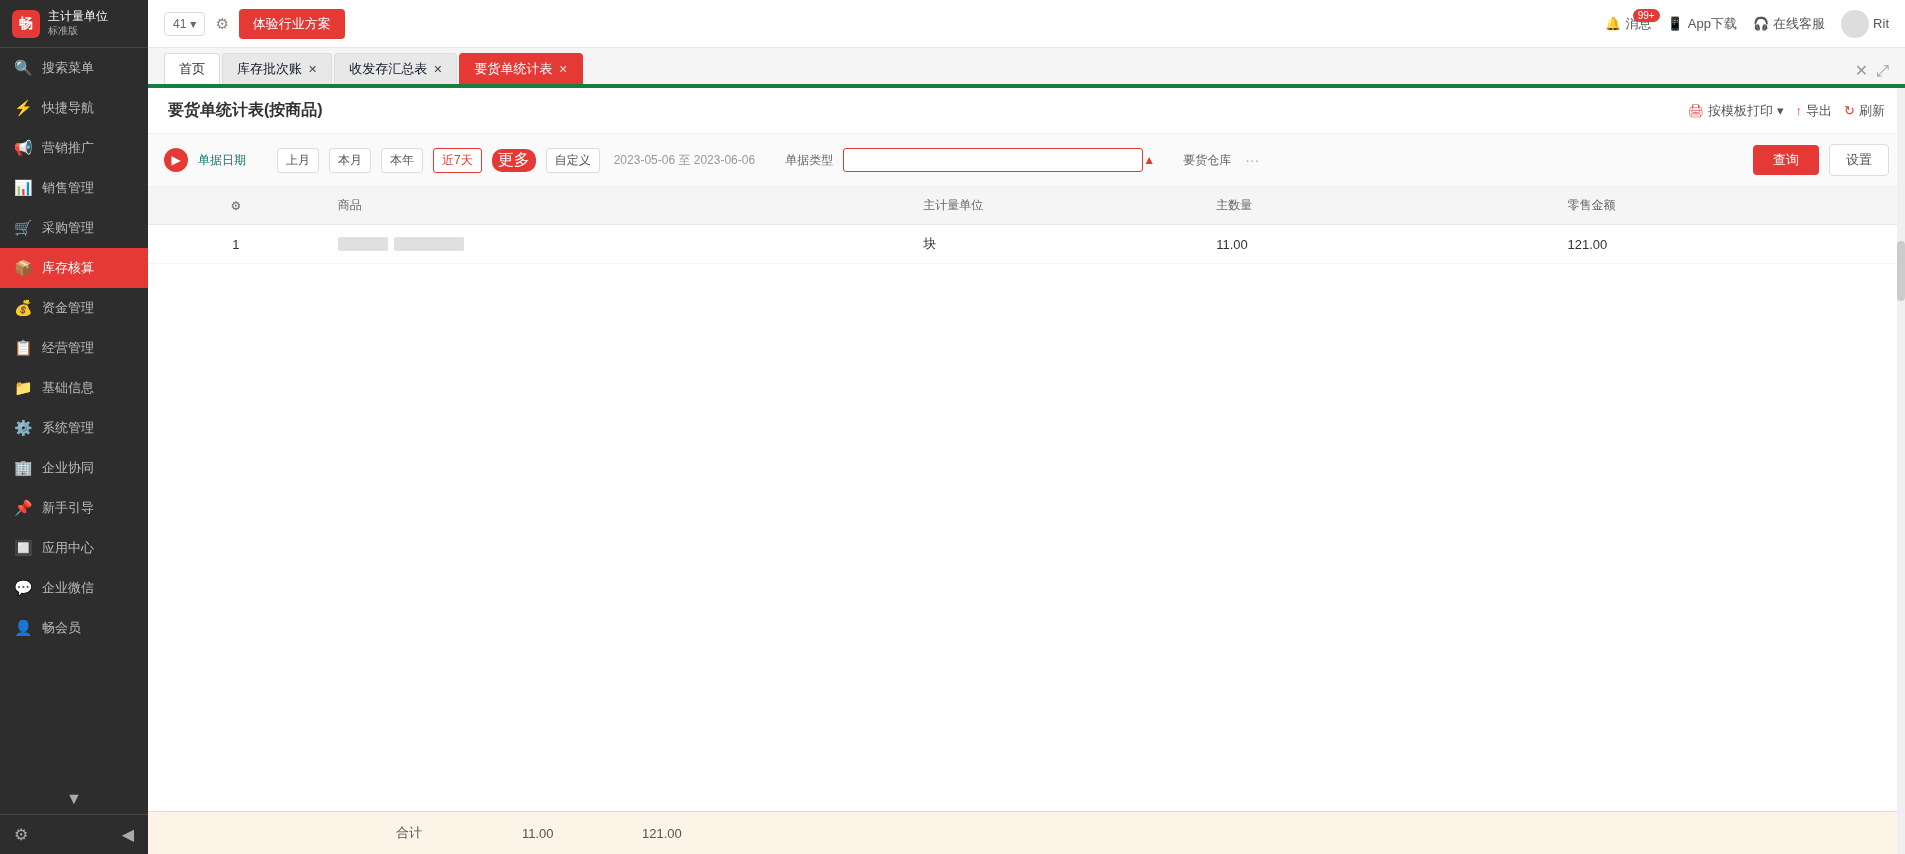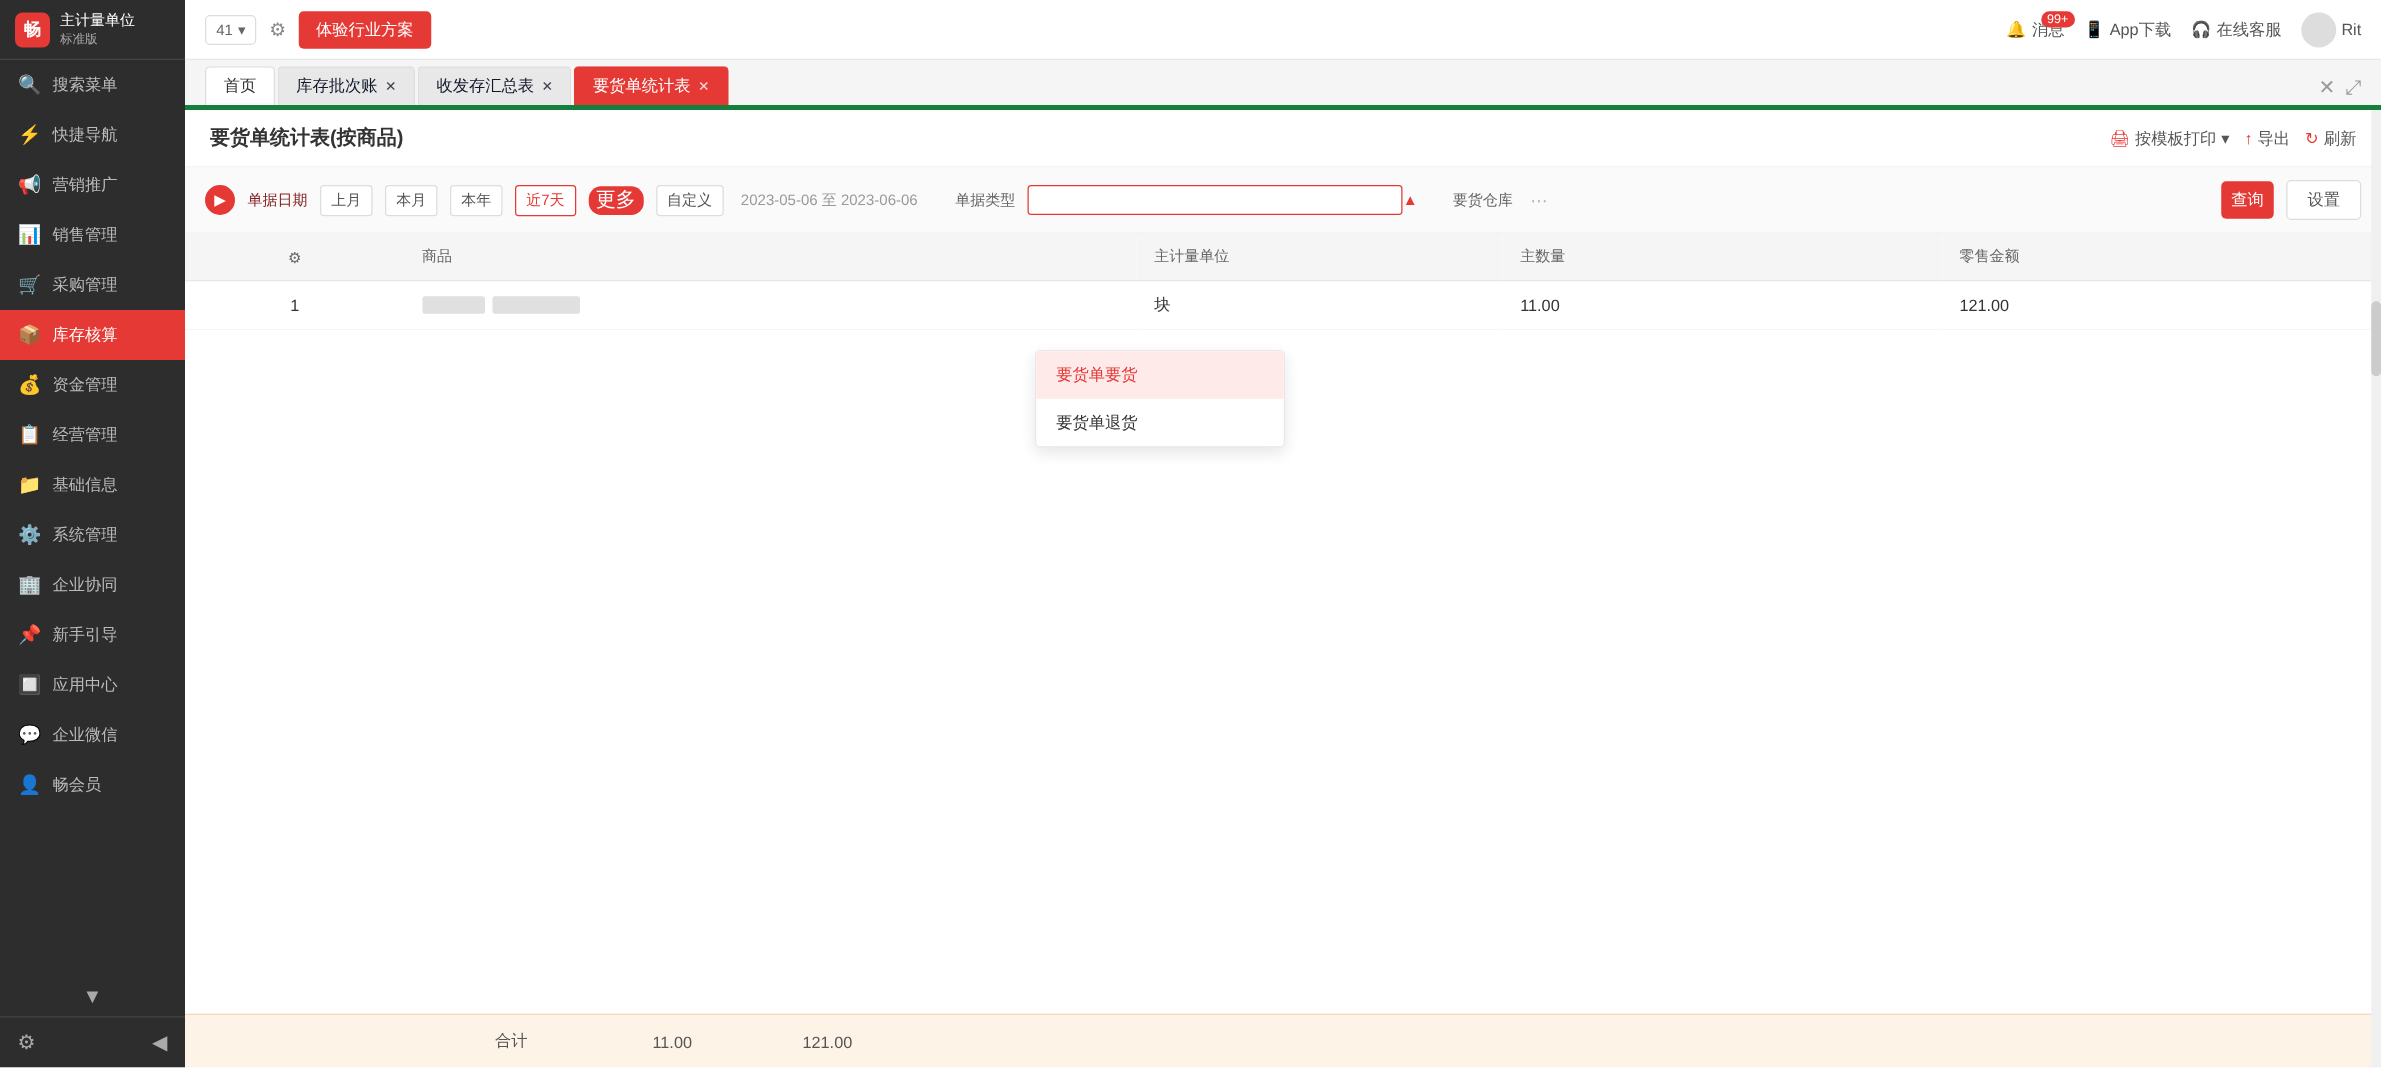--- a/index.html
+++ b/index.html
@@ -203,21 +203,21 @@
       color: white;
       border: none;
       border-radius: 50%;
       display: flex;
       align-items: center;
       justify-content: center;
       cursor: pointer;
       font-size: 12px;
       flex-shrink: 0;
     }
-    .filter-date-label { font-size: 12px; color: #7f1d1d; margin-right: 0; }
+    .filter-date-label { font-size: 12px; color: #0f766e; margin-right: 21px; }
     .filter-date-btn {
       padding: 3px 8px;
       border: 1px solid #ddd;
       border-radius: 3px;
       font-size: 12px;
       color: #555;
       cursor: pointer;
       background: #fff;
     }
     .filter-date-btn.active { border-color: #e53935; color: #e53935; }
@@ -258,21 +258,21 @@
     }
 
     .filter-warehouse-label { font-size: 12px; color: #666; margin-left: 10px; }
     .filter-warehouse-dots { font-size: 14px; color: #aaa; cursor: pointer; margin-left: 4px; }
 
     .filter-query-btn {
       background: #e53935;
       color: white;
       border: none;
       border-radius: 4px;
-      padding: 6px 8px;
+      padding: 6px 20px;
       font-size: 13px;
       cursor: pointer;
       margin-left: auto;
     }
     .filter-setting-btn {
       background: white;
       color: #555;
       border: 1px solid #ddd;
       border-radius: 4px;
       padding: 6px 16px;
@@ -555,28 +555,20 @@
         <span class="filter-chevron">▲</span>
       </div>
 
       <span class="filter-warehouse-label">要货仓库</span>
       <span class="filter-warehouse-dots">···</span>
 
       <button class="filter-query-btn">查询</button>
       <button class="filter-setting-btn">设置</button>
     </div>
 
-    <div class="dropdown-overlay" style="top: 192px; left: 680px;">
-      <div class="dropdown-item selected">
-        <span>要货单要货</span>
-      </div>
-      <div class="dropdown-item">
-        <span>要货单退货</span>
-      </div>
-    </div>
 
     <div class="table-wrap">
       <table>
         <thead>
           <tr>
             <th class="col-num">
               <span>⚙</span>
             </th>
             <th class="col-product">商品</th>
             <th class="col-unit">主计量单位</th>

